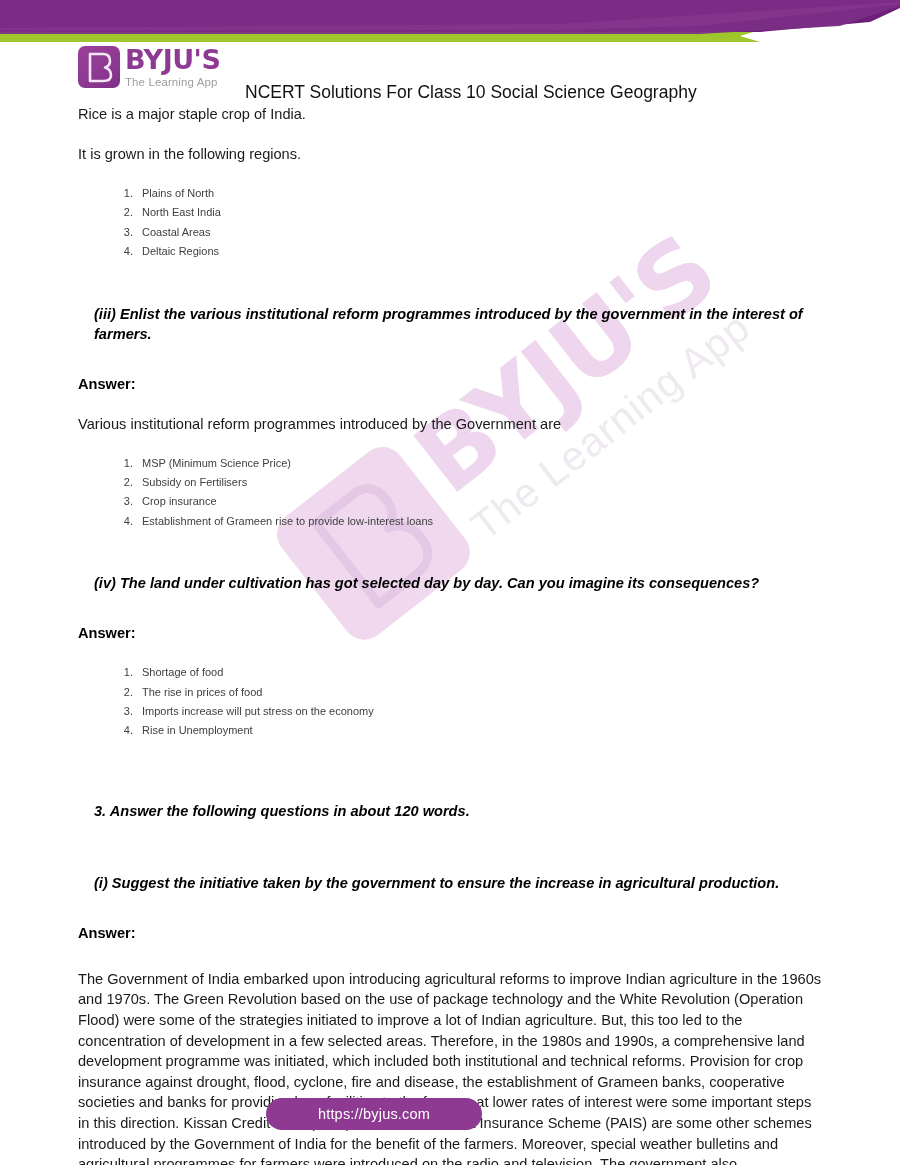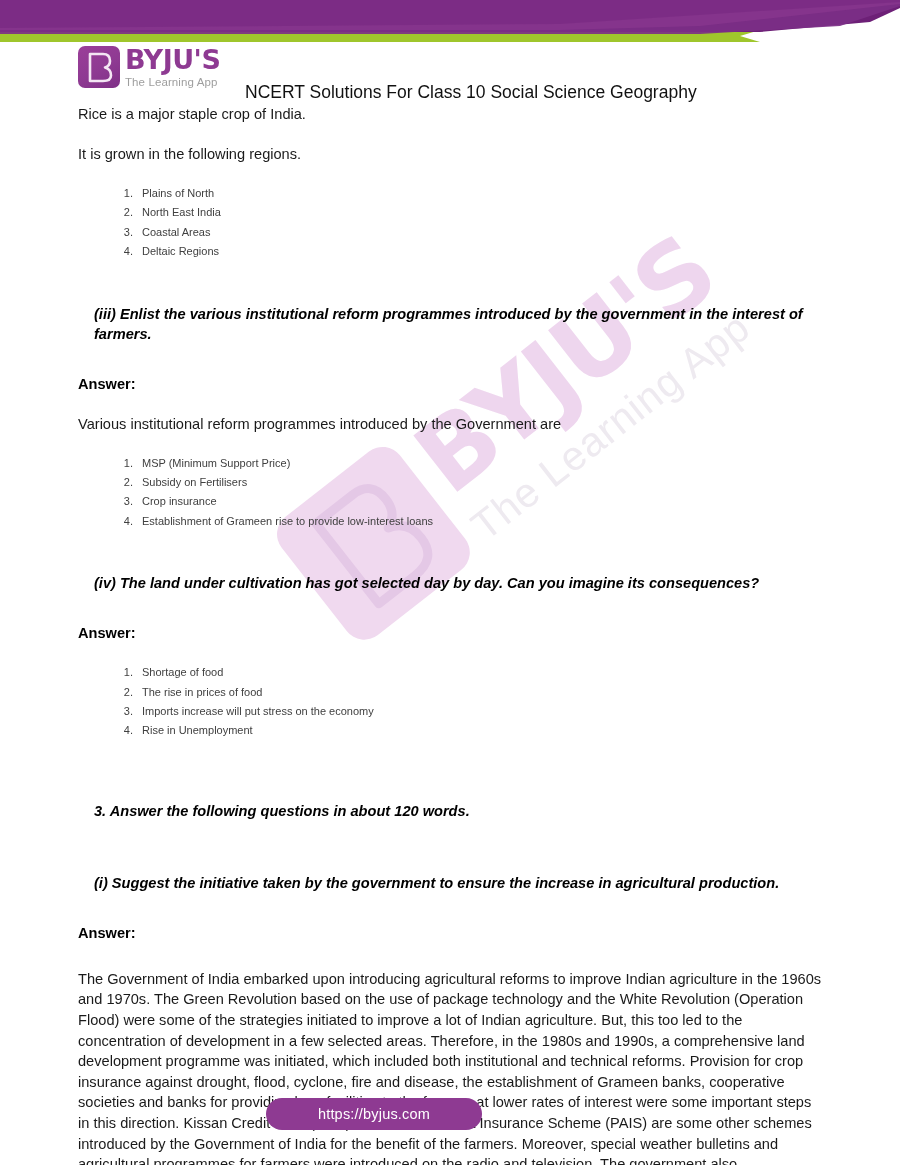--- a/index.html
+++ b/index.html
@@ -289,21 +289,21 @@
 
     <div class="spacer-26"></div>
     <p class="q-bold">(iii) Enlist the various institutional reform programmes introduced by the government in the interest of farmers.</p>
     <div class="spacer-14"></div>
     <p class="answer-label">Answer:</p>
     <div class="spacer-20"></div>
     <p class="para">Various institutional reform programmes introduced by the Government are</p>
     <div class="spacer-20"></div>
 
     <ol class="num-list">
-      <li>MSP (Minimum Support Price)</li>
+      <li>MSP (Minimum Science Price)</li>
       <li>Subsidy on Fertilisers</li>
       <li>Crop insurance</li>
       <li>Establishment of Grameen rise to provide low-interest loans</li>
     </ol>
 
     <div class="spacer-26"></div>
     <p class="q-bold">(iv) The land under cultivation has got selected day by day. Can you imagine its consequences?</p>
     <div class="spacer-14"></div>
     <p class="answer-label">Answer:</p>
     <div class="spacer-20"></div>

